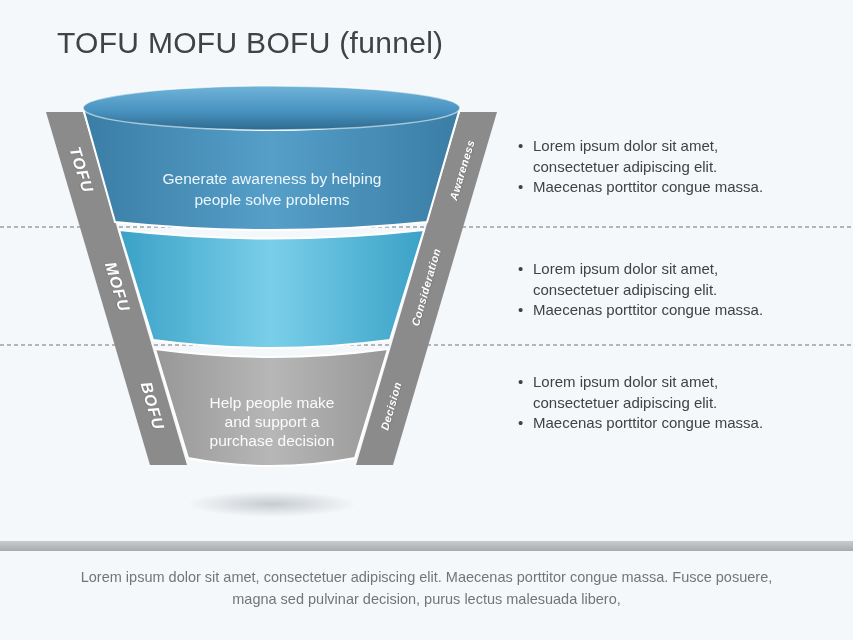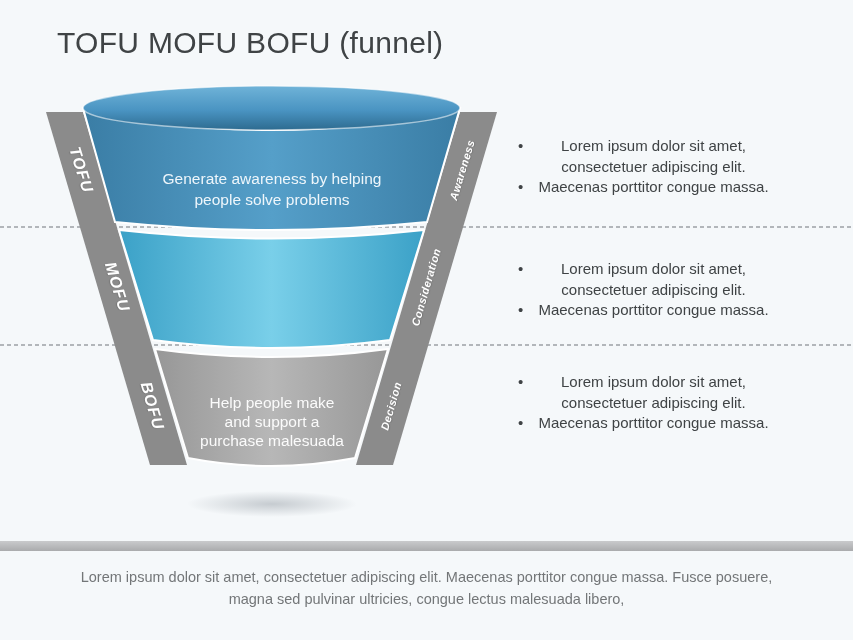--- a/index.html
+++ b/index.html
@@ -30,21 +30,21 @@
   .l1{ left:81px;  top:170px; transform:translate(-50%,-50%) rotate(73deg); }
   .l2{ left:117px; top:287px; transform:translate(-50%,-50%) rotate(73deg); }
   .l3{ left:152px; top:406px; transform:translate(-50%,-50%) rotate(74deg); }
   .r1{ left:462px; top:170px; transform:translate(-50%,-50%) rotate(-73deg); }
   .r2{ left:426px; top:287px; transform:translate(-50%,-50%) rotate(-74deg); }
   .r3{ left:391px; top:406px; transform:translate(-50%,-50%) rotate(-74deg); }
   .bullet-block{
     position:absolute; left:516px; width:258px; margin:0; padding:0;
     list-style:none; color:#3f4345; font-size:15px; line-height:20.5px;
   }
-  .bullet-block li{ position:relative; padding-left:17px;text-align:center; }
+  .bullet-block li{ position:relative; padding-left:17px; }
   .bullet-block li::before{ content:"\2022"; position:absolute; left:2px; }
   .b1{ top:136px; } .b2{ top:259px; } .b3{ top:372px; }
   .footer-bar{
     position:absolute; left:0; top:541px; width:853px; height:10px;
     background:linear-gradient(#c9cacc,#aaabad);
   }
   .footer-text{
     position:absolute; left:50%; top:566px; transform:translateX(-50%);
     width:700px; text-align:center; font-size:14.5px; line-height:22px; color:#737678;
   }
@@ -95,21 +95,21 @@
     <path d="M 155,349 Q 271,365 388,349 L 355,458 Q 271,474 188,458 Z" fill="url(#gS3)" stroke="#ffffff" stroke-width="2"></path>
     <path d="M 119,230 Q 271,247 424,230 L 390,340 Q 271,356 153,340 Z" fill="url(#gS2)" stroke="#ffffff" stroke-width="2"></path>
     <path d="M 83,108 Q 271,152 460,108 L 427,222 Q 271,238 115,222 Z" fill="url(#gS1)" stroke="#ffffff" stroke-width="2"></path>
     <ellipse cx="271.5" cy="108" rx="188.5" ry="22" fill="url(#gTop)" stroke="rgba(255,255,255,0.55)" stroke-width="1.5"></ellipse>
   </svg>
 
   <div class="stage-text s1">Generate awareness by helping
 people solve problems</div>
   <div class="stage-text s3">Help people make
 and support a
-purchase malesuada</div>
+purchase decision</div>
 
   <div class="band-label left-label l1">TOFU</div>
   <div class="band-label left-label l2">MOFU</div>
   <div class="band-label left-label l3">BOFU</div>
 
   <div class="band-label right-label r1">Awareness</div>
   <div class="band-label right-label r2">Consideration</div>
   <div class="band-label right-label r3">Decision</div>
 
   <ul class="bullet-block b1">
@@ -119,15 +119,15 @@
   <ul class="bullet-block b2">
     <li>Lorem ipsum dolor sit amet, consectetuer adipiscing elit.</li>
     <li>Maecenas porttitor congue massa.</li>
   </ul>
   <ul class="bullet-block b3">
     <li>Lorem ipsum dolor sit amet, consectetuer adipiscing elit.</li>
     <li>Maecenas porttitor congue massa.</li>
   </ul>
 
   <div class="footer-bar"></div>
-  <div class="footer-text">Lorem ipsum dolor sit amet, consectetuer adipiscing elit. Maecenas porttitor congue massa. Fusce posuere, magna sed pulvinar ultricies, congue lectus malesuada libero,</div>
+  <div class="footer-text">Lorem ipsum dolor sit amet, consectetuer adipiscing elit. Maecenas porttitor congue massa. Fusce posuere, magna sed pulvinar decision, purus lectus malesuada libero,</div>
 
 </div>
 
 </body></html>

